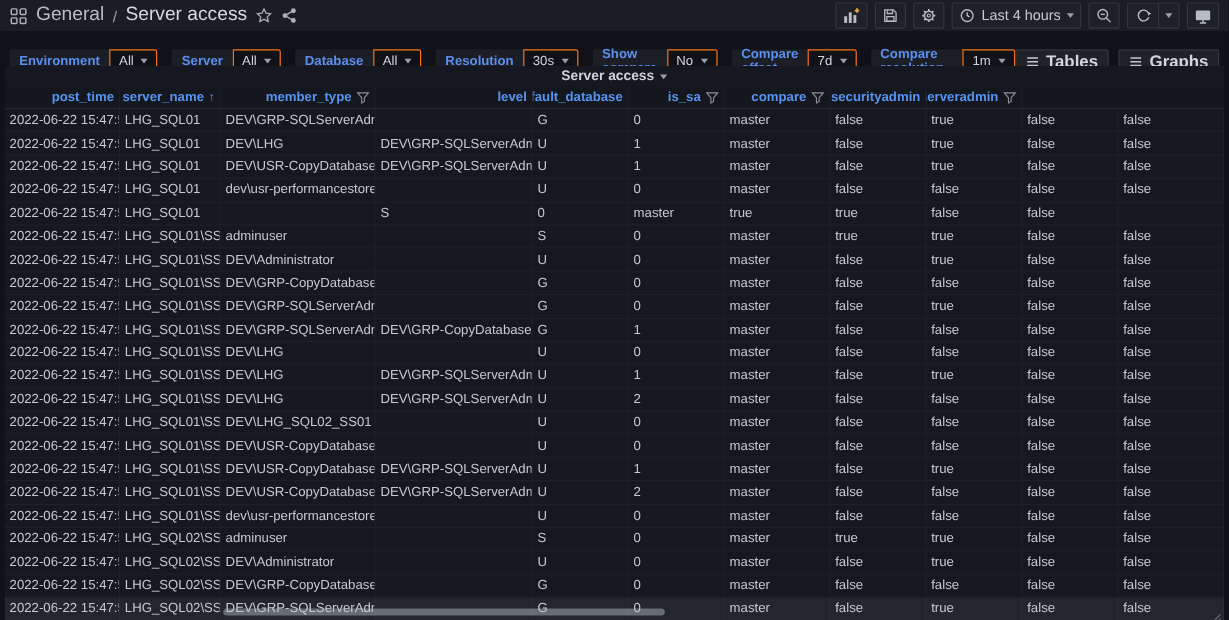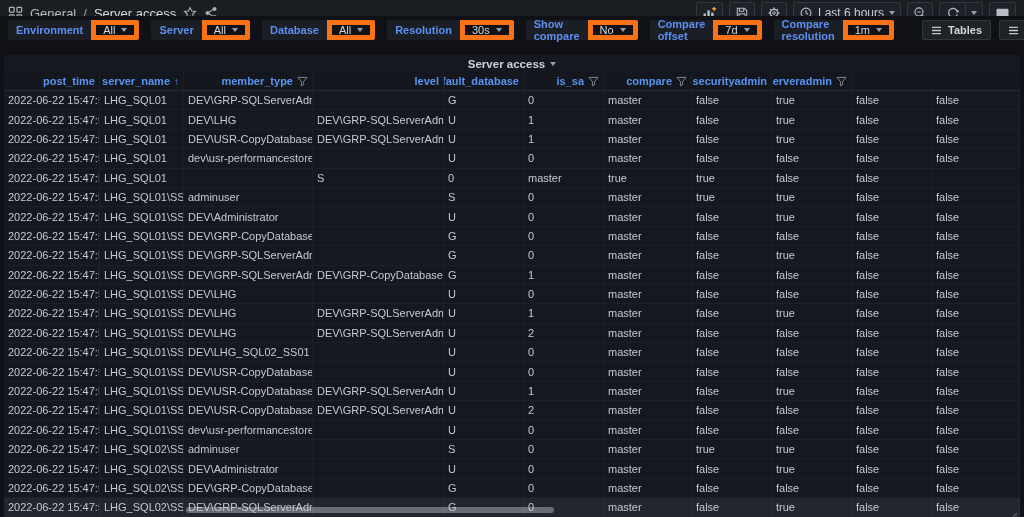--- a/index.html
+++ b/index.html
@@ -4,47 +4,47 @@
 <style>
   * { margin:0; padding:0; box-sizing:border-box; }
   html,body { width:1024px; height:517px; overflow:hidden; background:#0f1116;
     font-family:"Liberation Sans","DejaVu Sans",sans-serif; }
   .screen { position:relative; width:1024px; height:517px; background:#0f1116; color:#c8c9d3; }
 
   
   .topnav { position:absolute; top:0; left:0; right:0; height:26px; background:#1a1d22;
     display:flex; align-items:center; justify-content:space-between; padding:0 8px; }
   .nav-left { display:flex; align-items:center; gap:7px; }
-  .nav-left .crumb { font-size:13px; font-weight:500; color:#d7d9de; }
+  .nav-left .crumb { font-size:16px; font-weight:500; color:#d7d9de; }
   .nav-left .crumb.dim { color:#b8bcc4; }
   .nav-left .sep { color:#9aa0a8; font-size:13px; }
   .ic { display:inline-flex; align-items:center; justify-content:center; }
   .ic svg { display:block; }
   .nav-right { display:flex; align-items:center; gap:6px; }
   .tbtn { height:22px; min-width:26px; display:inline-flex; align-items:center; justify-content:center;
     gap:5px; background:#1e2127; border:1px solid #33363d; border-radius:2px; padding:0 5px;
     color:#c8c9d3; font-size:12px; cursor:pointer; }
   .tbtn.split-l { border-radius:2px 0 0 2px; border-right:none; }
   .tbtn.split-r { border-radius:0 2px 2px 0; min-width:18px; }
   .caret { width:0; height:0; border-left:3.5px solid transparent; border-right:3.5px solid transparent;
     border-top:4px solid #9aa0a8; display:inline-block; }
 
   
-  .toolbar { position:absolute; top:16px; left:0; right:0; height:28px; display:flex;
-    align-items:center; padding:0 8px; gap:28px; background:#0f1116;justify-content:space-between; }
+  .toolbar { position:absolute; top:37px; left:0; right:0; height:28px; display:flex;
+    align-items:center; padding:0 8px; gap:0; background:#0f1116;justify-content:space-between; }
   .filters { display:flex; align-items:center; gap:12px; }
   .vfilter { display:flex; align-items:stretch; height:20px; }
   .vlabel { background:#1b1e24; color:#5b8ff0; font-size:11px; font-weight:700;
     display:inline-flex; align-items:center; padding:0 8px; border-radius:2px 0 0 2px; cursor:pointer; }
-  .vvalue { background:#101217; border:5px solid #f97316; color:#d5d6db; font-size:11px;
+  .vvalue { background:#101217; border:1px solid #f97316; color:#d5d6db; font-size:11px;
     display:inline-flex; align-items:center; gap:6px; padding:0 7px; border-radius:0 2px 2px 0; cursor:pointer; }
   .views { margin-left:auto; display:flex; gap:8px; }
   .vbtn { height:20px; display:inline-flex; align-items:center; gap:6px; background:#1f2227;
     border:1px solid #33363d; border-radius:2px; padding:0 8px; color:#d5d6db;
-    font-size:11px; font-weight:700; cursor:pointer; }
+    font-size:14px; font-weight:700; cursor:pointer; }
 
   
   .panel { position:absolute; top:55px; left:4px; right:4px; bottom:0; background:#151820; }
   .panel-title { height:17px; display:flex; align-items:center; justify-content:center; gap:5px;
     font-size:11.5px; font-weight:600; color:#d0d1d6; cursor:pointer; }
   .grid-row { display:grid; grid-template-columns:96px 84px 129px 131px 80px 80px 88px 80px 80px 80px minmax(0,1fr); }
   .thead { height:19px; border-bottom:1px solid #26292f; background:#14171d; }
   .th { display:flex; align-items:center; gap:4px; padding:0 4px 0 4px; font-size:11px;
     font-weight:700; color:#5794f2; cursor:pointer; overflow:hidden; white-space:nowrap;
     border-right:1px solid rgba(255,255,255,0.03);justify-content:flex-end; }
@@ -124,21 +124,21 @@
           </svg>
         </span>
       </button>
       <button class="tbtn">
         <span class="ic">
           <svg width="14" height="14" viewBox="0 0 16 16" fill="none" stroke="#b6bcc3" stroke-width="1.3">
             <circle cx="8" cy="8" r="5.6"></circle>
               <path d="M8 4.8V8l2.3 1.3"></path>
           </svg>
         </span>
-        <span>Last 6 hours</span>
+        <span>Last 4 hours</span>
         <i class="caret"></i>
       </button>
       <button class="tbtn">
         <span class="ic">
           <svg width="14" height="14" viewBox="0 0 16 16" fill="none" stroke="#b6bcc3" stroke-width="1.3">
             <circle cx="6.8" cy="6.8" r="4.6"></circle>
               <path d="M10.2 10.2L14.2 14.2 M4.8 6.8h4"></path>
           </svg>
         </span>
       </button>

